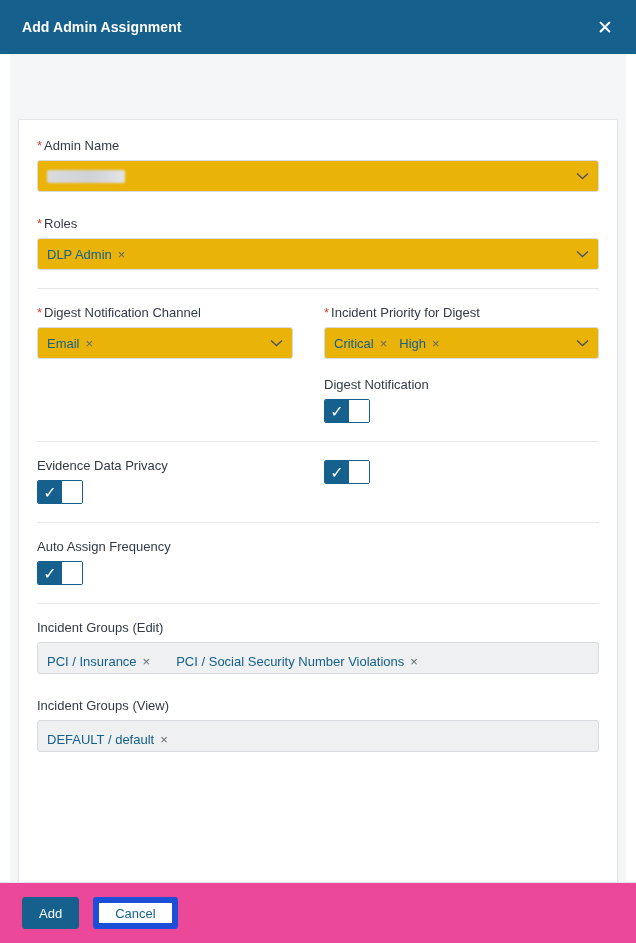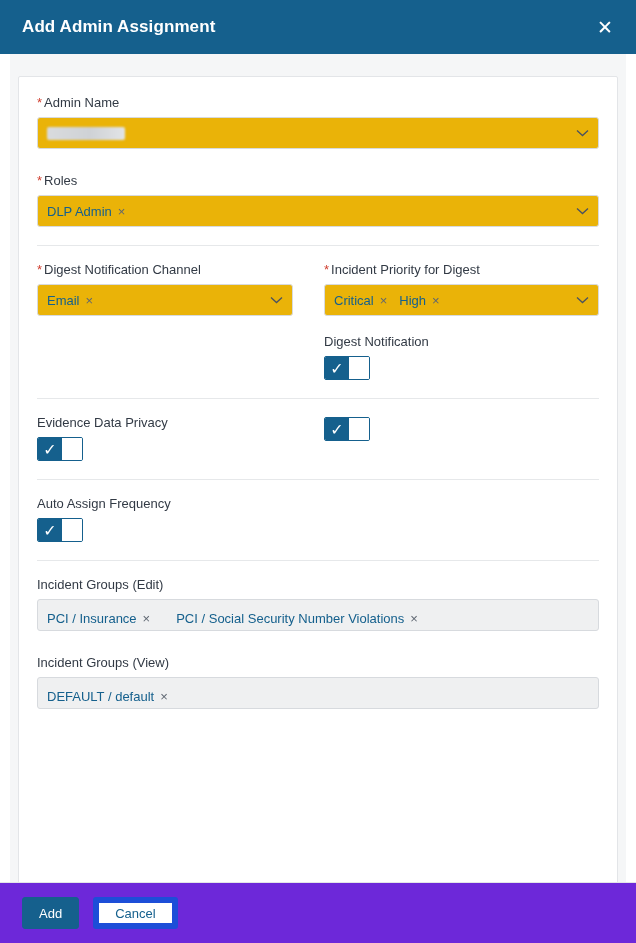--- a/index.html
+++ b/index.html
@@ -21,21 +21,21 @@
   .titlebar {
     height: 54px;
     background: #15608d;
     color: #ffffff;
     display: flex;
     align-items: center;
     padding: 0 18px 0 22px;
     flex: 0 0 auto;
   }
   .titlebar .title {
-    font-size: 17px;
+    font-size: 14px;
     font-weight: bold;
     letter-spacing: .1px;
     flex: 1 1 auto;
   }
   .close-btn {
     width: 26px; height: 26px;
     display: flex; align-items: center; justify-content: center;
     color: #ffffff;
     font-size: 19px;
     line-height: 1;
@@ -65,20 +65,21 @@
     background: #ffffff;
   }
   .card {
     position: relative;
     background: #ffffff;
     border: 1px solid #e3e5e8;
     border-radius: 2px;
     padding: 18px 18px 22px 18px;
     height: 808px;
     overflow: hidden;
+    margin-top: 43px;
   }
   
   .field { margin-bottom: 4px; }
   .label {
     font-size: 13px;
     color: #323a45;
     margin-bottom: 7px;
     display: block;
   }
   .req {
@@ -167,21 +168,21 @@
     display: flex;
     align-items: flex-end;
     flex-wrap: wrap;
     padding: 4px 9px;
     gap: 0 14px;
   }
   
   .footer {
     flex: 0 0 auto;
     height: 61px;
-    background: #6d28d9;
+    background: #ec4899;
     border-top: 1px solid #e3e5e8;
     display: flex;
     align-items: center;
     padding: 0 22px;
     gap: 14px;
   }
   .btn {
     font-family: "Liberation Sans", sans-serif;
     font-size: 13px;
     height: 32px;

